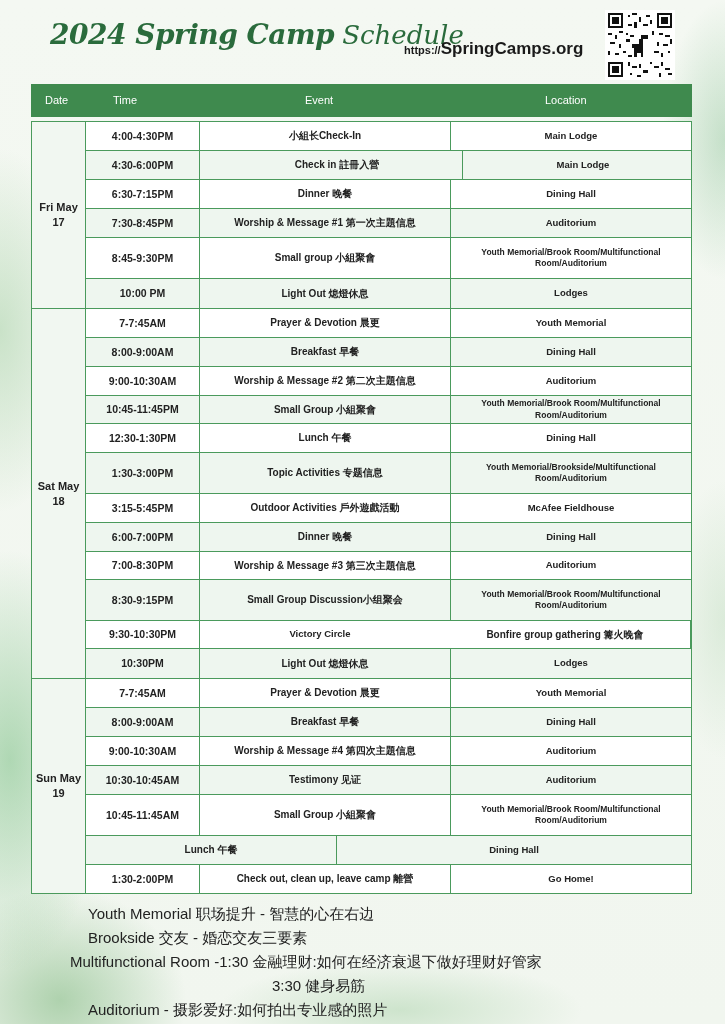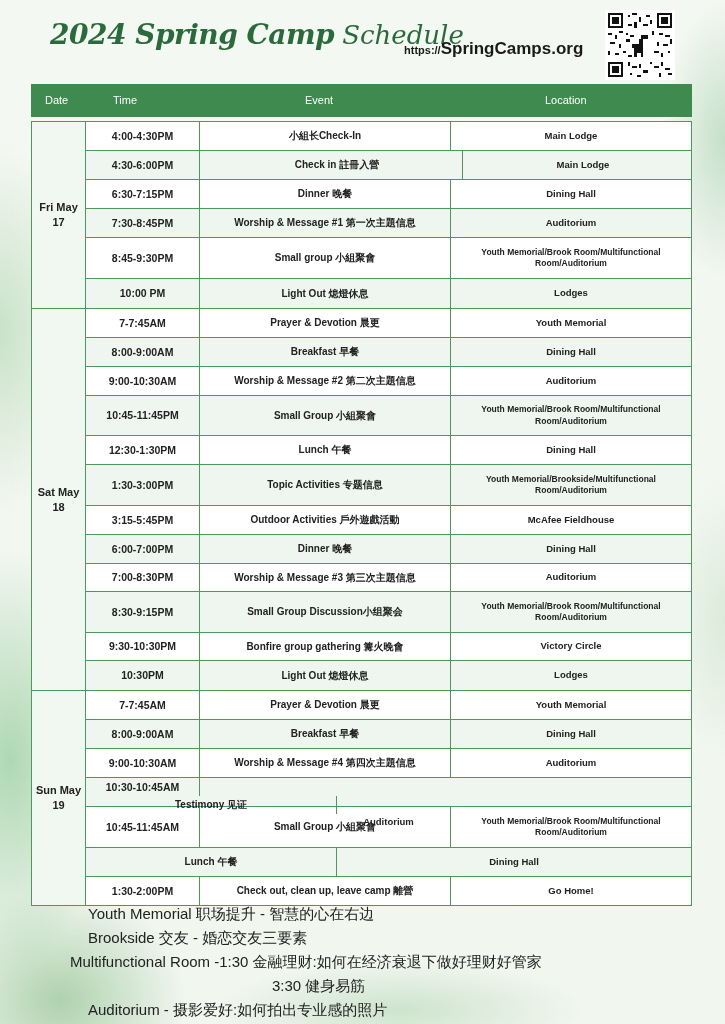--- a/index.html
+++ b/index.html
@@ -207,21 +207,21 @@
         <div class="row alt" style="height: 29px;">
           <div class="cell c-time">8:00-9:00AM</div>
           <div class="cell c-event">Breakfast 早餐</div>
           <div class="cell c-loc">Dining Hall</div>
         </div>
         <div class="row" style="height: 29px;">
           <div class="cell c-time">9:00-10:30AM</div>
           <div class="cell c-event">Worship &amp; Message #2 第二次主題信息</div>
           <div class="cell c-loc">Auditorium</div>
         </div>
-        <div class="row alt" style="height: 40px;">
+        <div class="row alt" style="height: 28px;">
           <div class="cell c-time">10:45-11:45PM</div>
           <div class="cell c-event">Small Group 小組聚會</div>
           <div class="cell c-loc long">Youth Memorial/Brook Room/Multifunctional Room/Auditorium</div>
         </div>
         <div class="row" style="height: 29px;">
           <div class="cell c-time">12:30-1:30PM</div>
           <div class="cell c-event">Lunch 午餐</div>
           <div class="cell c-loc">Dining Hall</div>
         </div>
         <div class="row alt" style="height: 41px;">
@@ -244,22 +244,22 @@
           <div class="cell c-event">Worship &amp; Message #3 第三次主題信息</div>
           <div class="cell c-loc">Auditorium</div>
         </div>
         <div class="row alt" style="height: 41px;">
           <div class="cell c-time">8:30-9:15PM</div>
           <div class="cell c-event">Small Group Discussion小组聚会</div>
           <div class="cell c-loc long">Youth Memorial/Brook Room/Multifunctional Room/Auditorium</div>
         </div>
         <div class="row" style="height: 28px;">
           <div class="cell c-time">9:30-10:30PM</div>
+          <div class="cell c-loc">Victory Circle</div>
           <div class="cell c-event">Bonfire group gathering 篝火晚會</div>
-          <div class="cell c-loc">Victory Circle</div>
         </div>
         <div class="row alt" style="height: 29px;">
           <div class="cell c-time">10:30PM</div>
           <div class="cell c-event">Light Out 熄燈休息</div>
           <div class="cell c-loc">Lodges</div>
         </div>
       </div>
     </div>
     <div class="day-block">
       <div class="day-cell">Sun May 19</div>
@@ -272,21 +272,21 @@
         <div class="row alt" style="height: 29px;">
           <div class="cell c-time">8:00-9:00AM</div>
           <div class="cell c-event">Breakfast 早餐</div>
           <div class="cell c-loc">Dining Hall</div>
         </div>
         <div class="row" style="height: 29px;">
           <div class="cell c-time">9:00-10:30AM</div>
           <div class="cell c-event">Worship &amp; Message #4 第四次主題信息</div>
           <div class="cell c-loc">Auditorium</div>
         </div>
-        <div class="row alt" style="height: 29px; flex-direction: column;">
+        <div class="row alt" style="height: 29px;">
           <div class="cell c-time">10:30-10:45AM</div>
           <div class="cell c-event">Testimony 见证</div>
           <div class="cell c-loc">Auditorium</div>
         </div>
         <div class="row" style="height: 41px;">
           <div class="cell c-time">10:45-11:45AM</div>
           <div class="cell c-event">Small Group 小組聚會</div>
           <div class="cell c-loc long">Youth Memorial/Brook Room/Multifunctional Room/Auditorium</div>
         </div>
         <div class="row alt" style="height: 29px;">

